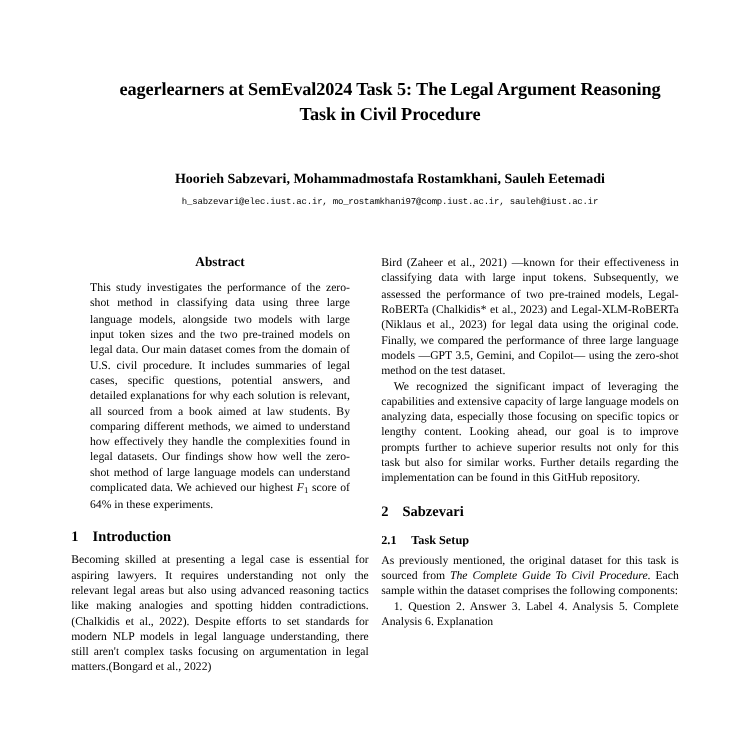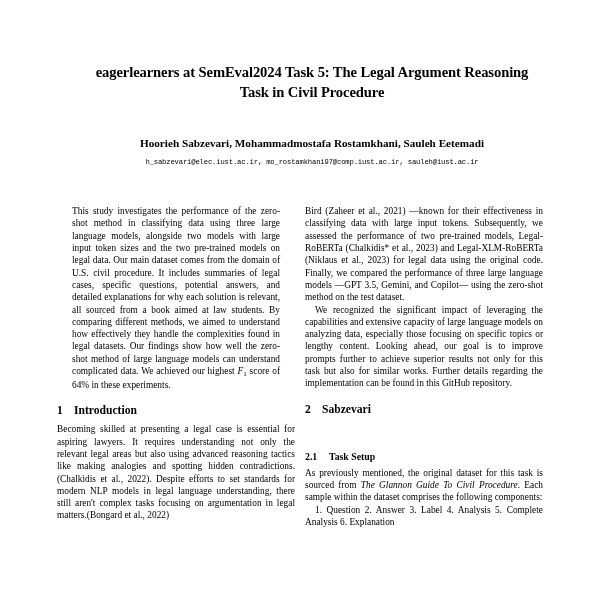--- a/index.html
+++ b/index.html
@@ -113,21 +113,20 @@
     font-size: 9.8px;
     font-weight: bold;
     margin: 11px 0 5px 0;
     display: flex;
     align-items: baseline;
   }
   .subsection-heading .num {
     display: inline-block;
     width: 24px;
     flex: 0 0 24px;
-    margin-top: 24px;
   }
   .intro-body { margin-top: 0; }
   .sub { vertical-align: -0.22em; font-size: 0.76em; }
   em.work-title { font-style: italic; }
 </style>
 </head>
 <body>
 
 <div class="page">
 
@@ -135,20 +134,21 @@
     <h1 class="paper-title">eagerlearners at SemEval2024 Task 5: The Legal Argument Reasoning Task in Civil Procedure</h1>
     <div class="authors">Hoorieh Sabzevari, Mohammadmostafa Rostamkhani, Sauleh Eetemadi</div>
     <div class="emails">h_sabzevari@elec.iust.ac.ir, mo_rostamkhani97@comp.iust.ac.ir, sauleh@iust.ac.ir</div>
   </div>
 
   <div class="columns">
 
     <div class="col col-left">
 
       <div class="abstract-wrap">
+        <div class="abstract-heading">Abstract</div>
         <p class="body-text"><span>This study investigates the performance of the zero-shot method in classifying data using three large language models, alongside two models with large input token sizes and the two pre-trained models on legal data. Our main dataset comes from the domain of U.S. civil procedure. It includes summaries of legal cases, specific questions, potential answers, and detailed explanations for why each solution is relevant, all sourced from a book aimed at law students. By comparing different methods, we aimed to understand how effectively they handle the complexities found in legal datasets. Our findings show how well the zero-shot method of large language models can understand complicated data. We achieved our highest </span><em>F</em><span class="sub">1</span><span> score of 64% in these experiments.</span></p>
       </div>
 
       <div class="section-heading">
         <span class="num">1</span>
         <span>Introduction</span>
       </div>
 
       <p class="body-text intro-body">Becoming skilled at presenting a legal case is essential for aspiring lawyers. It requires understanding not only the relevant legal areas but also using advanced reasoning tactics like making analogies and spotting hidden contradictions. (Chalkidis et al., 2022). Despite efforts to set standards for modern NLP models in legal language understanding, there still aren't complex tasks focusing on argumentation in legal matters.(Bongard et al., 2022)</p>
 
@@ -163,19 +163,19 @@
       <div class="section-heading">
         <span class="num">2</span>
         <span>Sabzevari</span>
       </div>
 
       <div class="subsection-heading">
         <span class="num">2.1</span>
         <span>Task Setup</span>
       </div>
 
-      <p class="body-text"><span>As previously mentioned, the original dataset for this task is sourced from </span><em class="work-title">The Glannon Guide To Civil Procedure</em><span>. Each sample within the dataset comprises the following components:</span></p>
+      <p class="body-text"><span>As previously mentioned, the original dataset for this task is sourced from </span><em class="work-title">The Complete Guide To Civil Procedure</em><span>. Each sample within the dataset comprises the following components:</span></p>
 
       <p class="body-text">1. Question 2. Answer 3. Label 4. Analysis 5. Complete Analysis 6. Explanation</p>
     </div>
 
   </div>
 </div>
 
 </body></html>

